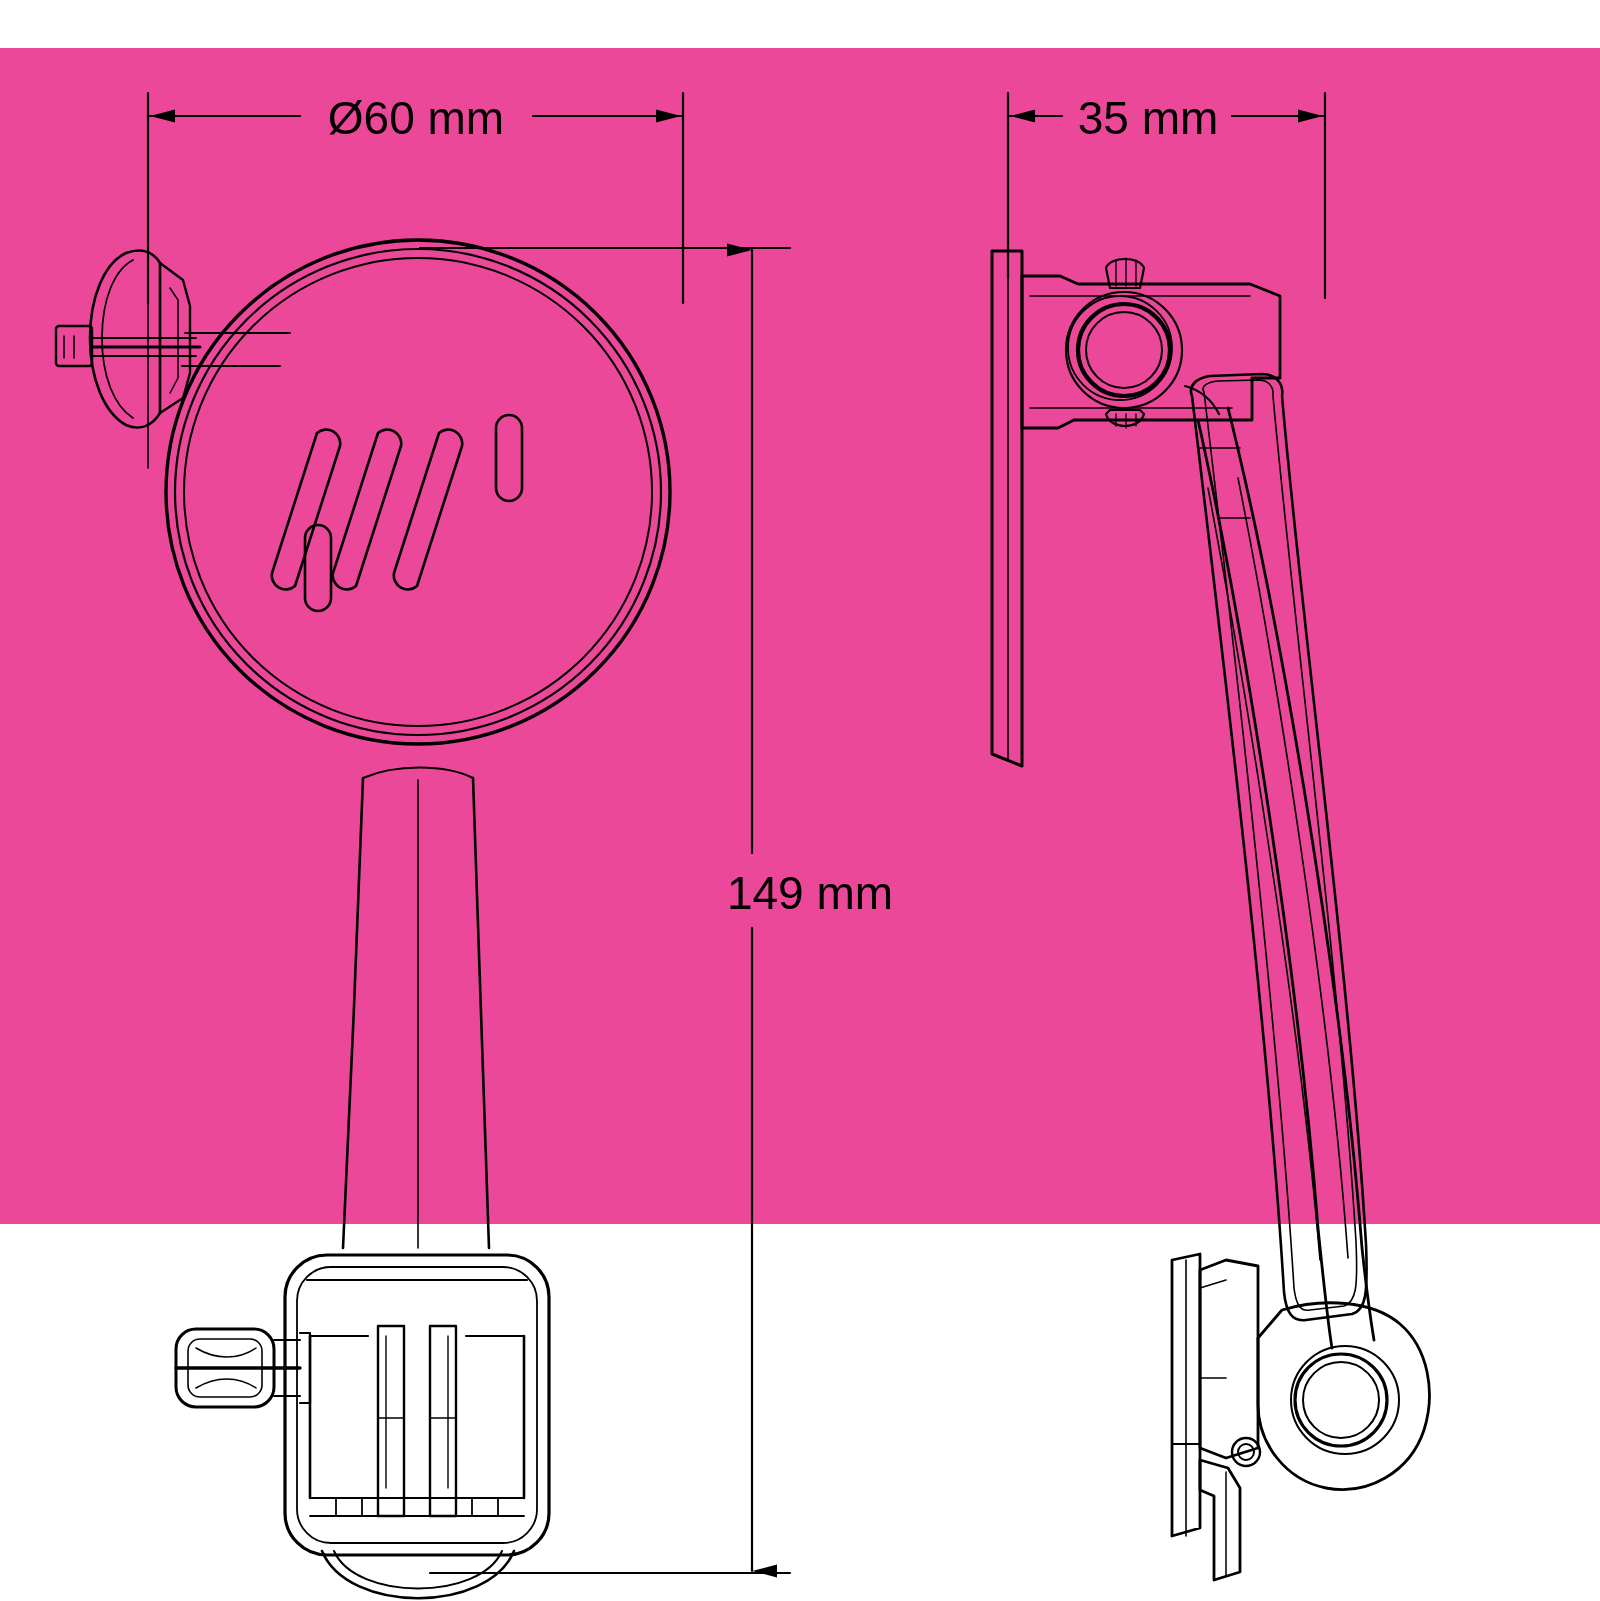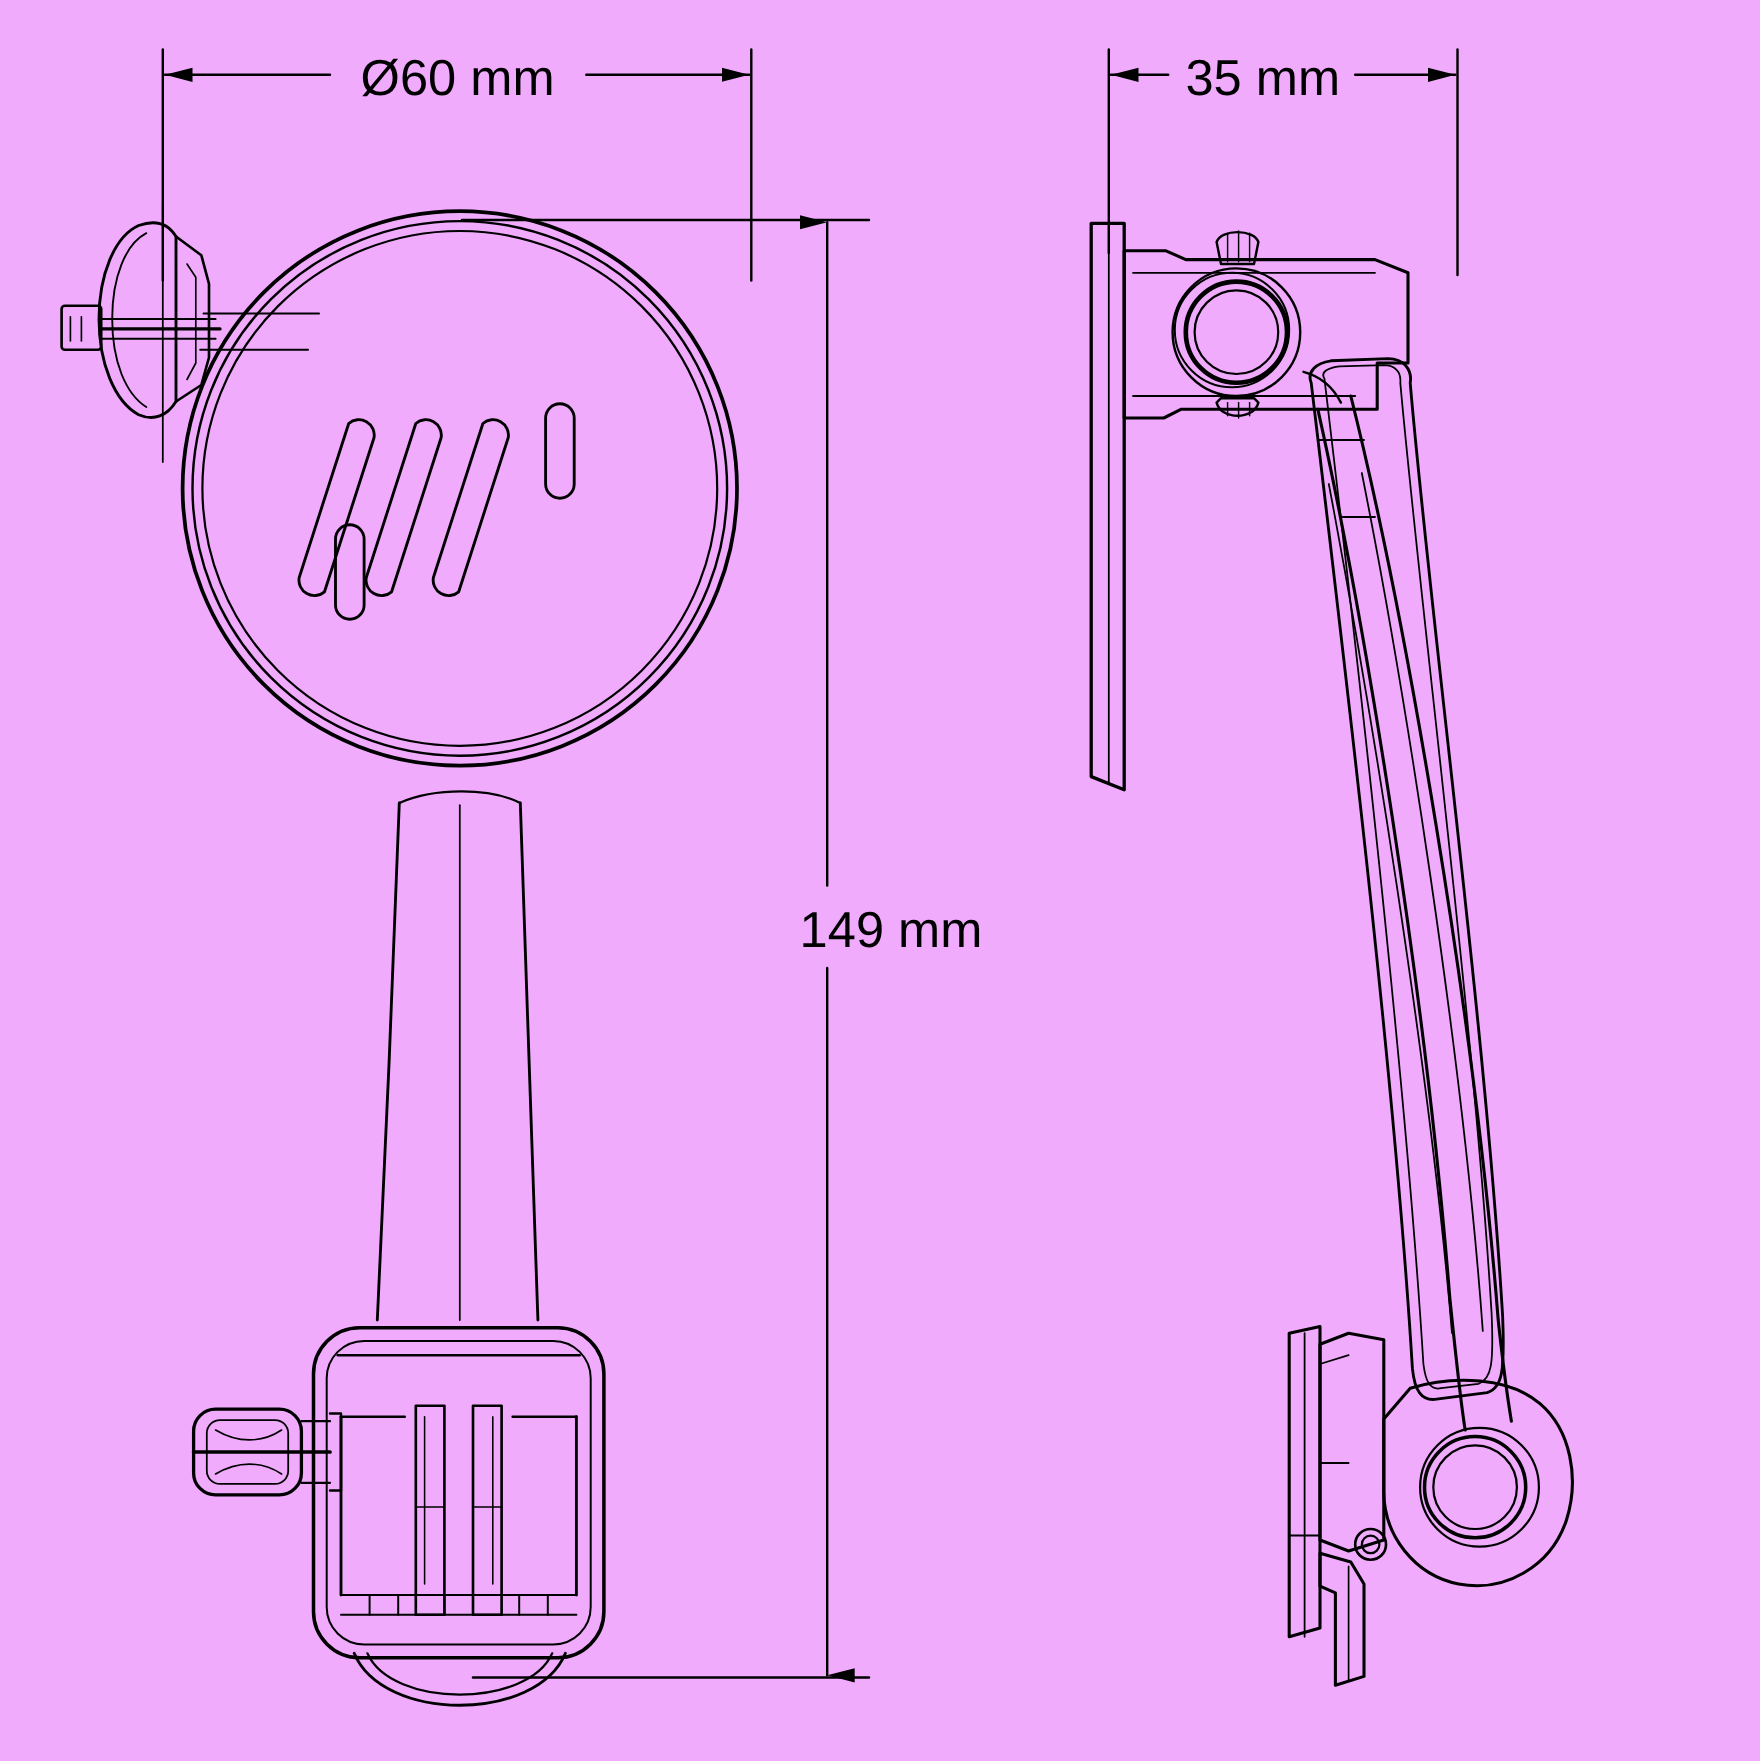--- a/index.html
+++ b/index.html
@@ -1,18 +1,18 @@
 <!DOCTYPE html>
 <html><head>
 <meta charset="utf-8">
 <style>
   html,body{margin:0;padding:0;background:#ffffff;}
   body{width:1600px;height:1601px;overflow:hidden;
        font-family:"Liberation Sans","DejaVu Sans",sans-serif;}
-  #stage{position:relative;width:1600px;height:1601px;background:#f0abfc;}
+  #stage{position:relative;width:1600px;height:1176px;background:#ec4899;margin-top:48px;}
   svg#drawing{position:absolute;left:0;top:0;width:1600px;height:1601px;display:block;}
   .dimtext{font-family:"Liberation Sans","DejaVu Sans",sans-serif;
            font-size:46px;fill:#000000;letter-spacing:0px;}
 </style>
 </head>
 <body>
 
 <div id="stage">
 
 <svg id="drawing" viewBox="0 0 1600 1601" xmlns="http://www.w3.org/2000/svg">

